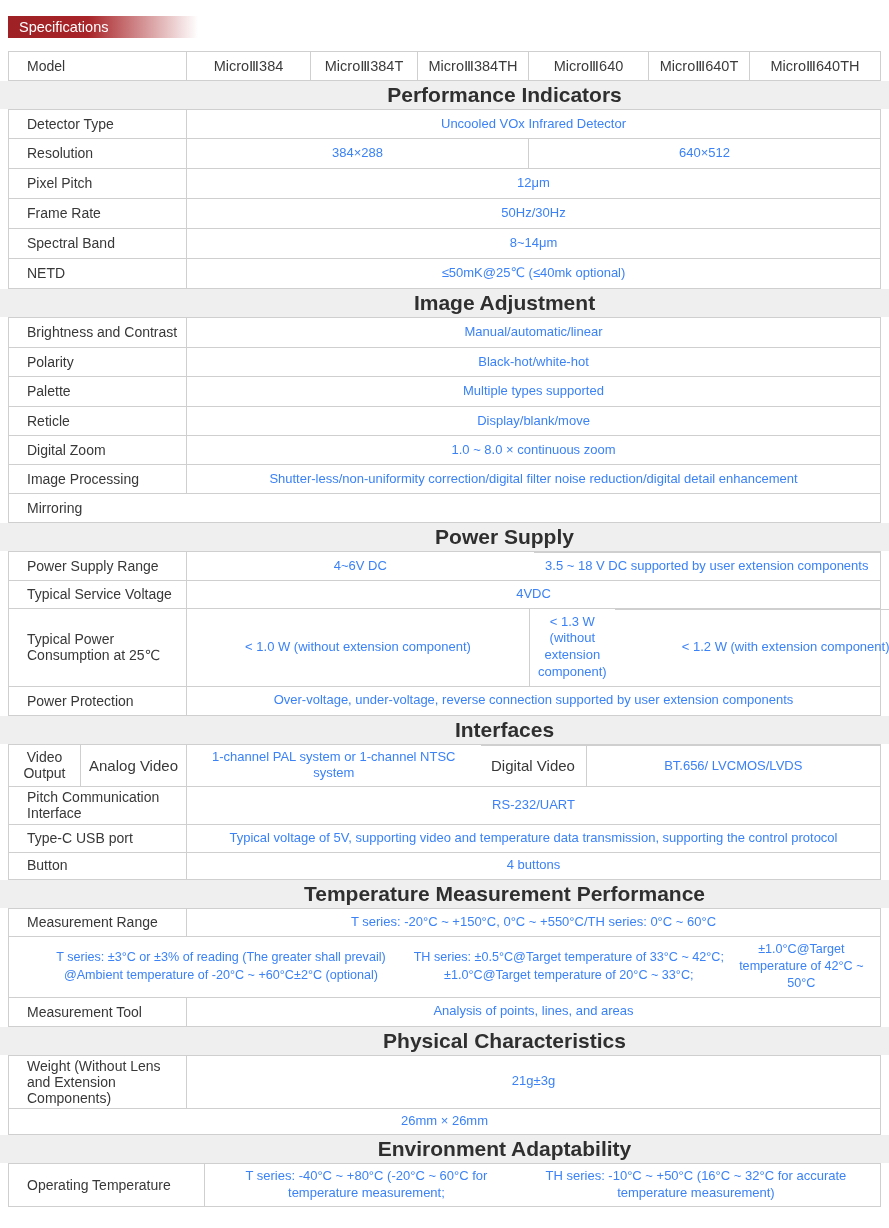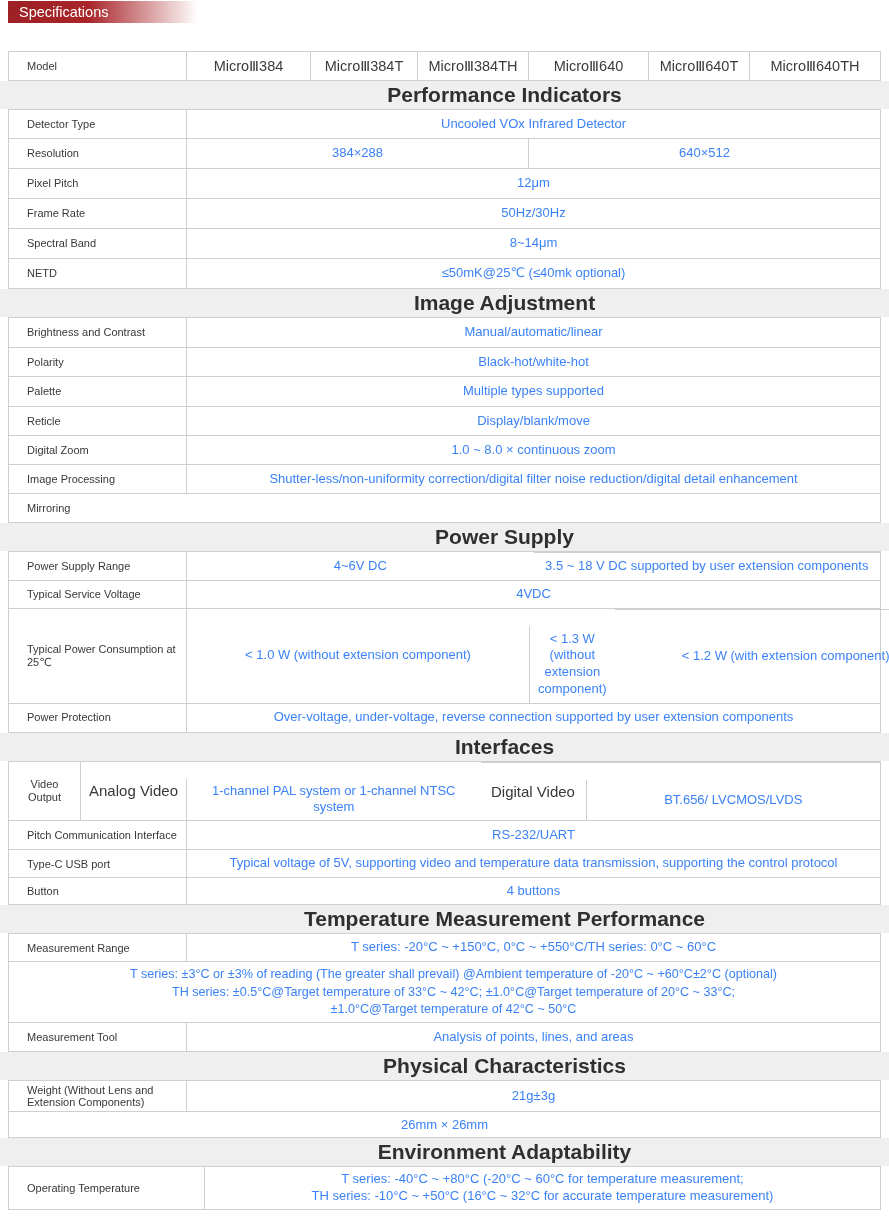--- a/index.html
+++ b/index.html
@@ -2,56 +2,56 @@
 <html><head>
 <meta charset="utf-8">
 <style>
   html,body{margin:0;padding:0;background:#fff;}
   body{
     width:889px;height:1228px;position:relative;
     font-family:"Liberation Sans","DejaVu Sans",sans-serif;
     color:#3a3a3a;-webkit-font-smoothing:antialiased;
   }
   .badge{
-    position:absolute;left:8px;top:1px;height:22px;width:190px;
+    position:absolute;left:8px;top:16px;height:22px;width:190px;
     line-height:22px;padding-left:11px;box-sizing:border-box;
     color:#fff;font-size:14.5px;
     background:linear-gradient(90deg,#9e2125 0%,#a82428 42%,rgba(168,36,40,0.55) 68%,rgba(168,36,40,0) 100%);
   }
   .tablewrap{position:absolute;top:51px;left:0;width:889px;}
   
   .band{
     height:28px;background:#efefef;display:flex;align-items:center;justify-content:center;
     padding-left:120px;font-weight:bold;font-size:21px;color:#2f2f2f;
   }
   
   .grp{margin:0 8px;border:1px solid #cfcfcf;}
   .row{display:flex;min-height:28px;align-items:stretch;}
   .grp .row + .row{border-top:1px solid #cfcfcf;}
   .row > * + *{border-left:1px solid #cfcfcf;}
   .lab{
     flex:0 0 177px;box-sizing:border-box;display:flex;align-items:center;
-    padding:2px 6px 2px 18px;font-size:11px;line-height:1.15;color:#383838;
+    padding:2px 6px 2px 18px;font-size:14px;line-height:1.15;color:#383838;
   }
   .lab.vo{flex:0 0 71px;justify-content:center;text-align:center;padding:2px 6px;}
   .sublab{
     flex:0 0 105px;box-sizing:border-box;display:flex;align-items:center;justify-content:center;
     font-size:15px;color:#383838;text-align:center;padding:2px 4px;
   }
   .val{
     flex:1;display:flex;align-items:center;justify-content:center;text-align:center;
     font-size:13px;line-height:1.3;color:#3b82f6;padding:4px 8px;box-sizing:border-box;
   }
   .val.half{flex:0 0 342px;}
-  .val.col{flex-direction:column;justify-content:center;margin-left:18px;}
+  .val.col{justify-content:center;margin-left:18px;}
   .val.sm{font-size:12.6px;line-height:1.38;}
   .stack{flex:1;display:flex;}
   .srow{flex:1;display:flex;min-height:25px;align-items:stretch;}
   .srow + .srow{border-top:1px solid #cfcfcf;}
-  .srow > * + *{border-left:1px solid #cfcfcf;margin-top:17px;}
+  .srow > * + *{border-left:1px solid #cfcfcf;}
   .mcell{
     display:flex;align-items:center;justify-content:center;text-align:center;
     font-size:14.5px;color:#3c3c3c;box-sizing:border-box;padding:2px 4px;
   }
   .m0{flex:0 0 124px}.m1{flex:0 0 107px}.m2{flex:0 0 111px}
   .m3{flex:0 0 120px}.m4{flex:0 0 101px}.m5{flex:1}
   .r25{min-height:25px}.r26{min-height:26px}.r27{min-height:27px}
   .r29{min-height:29px}.r30{min-height:30px}.r31{min-height:31px}.r56{min-height:56px}
 </style>
 </head>

